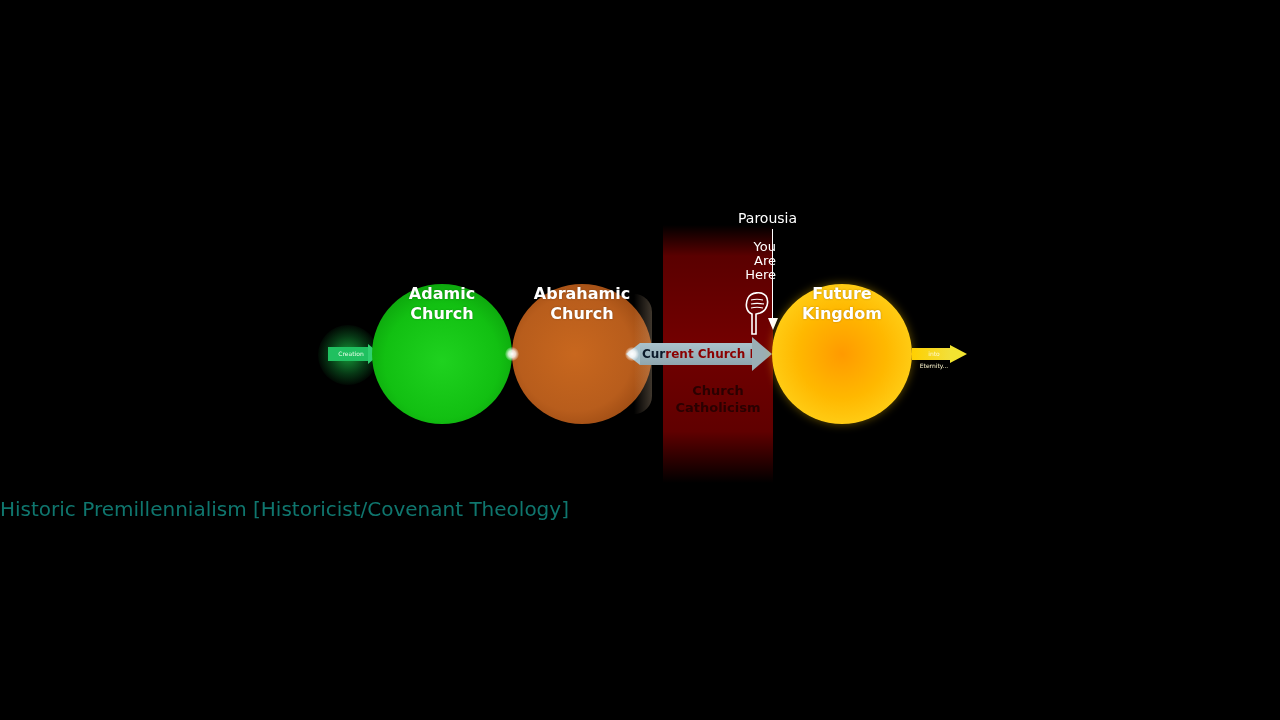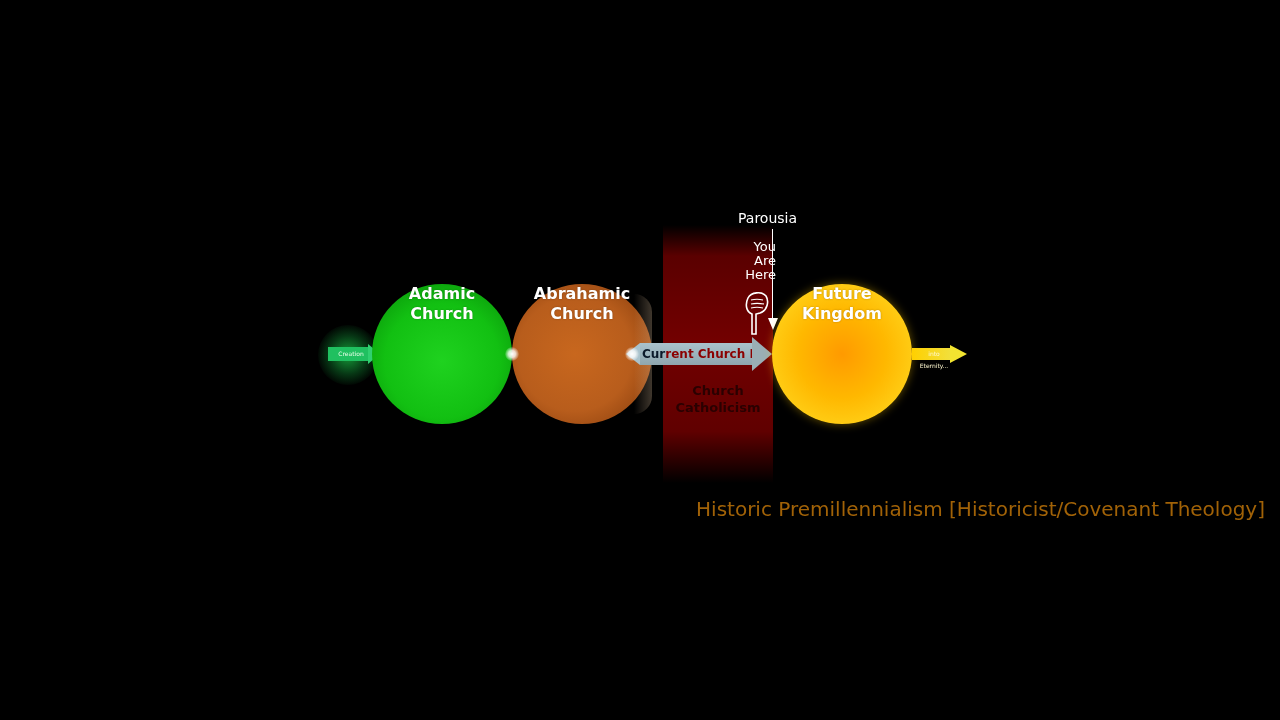--- a/index.html
+++ b/index.html
@@ -29,21 +29,21 @@
   .era-text .c1 { color:#0b1a2a; }
   .era-text .c2 { color:#8b0000; }
   .roman { left:663px; top:382px; width:110px; text-align:center; color:#2a0000; font-weight:bold; font-size:13px; line-height:17px; }
   .parousia { left:738px; top:210px; color:#fff; font-size:14px; }
   .p-line { left:772px; top:229px; width:1px; height:92px; background:#fff; }
   .p-head { left:768px; top:318px; width:0; height:0; border-left:5px solid transparent; border-right:5px solid transparent; border-top:12px solid #fff; }
   .here { left:738px; top:240px; width:38px; text-align:right; color:#fff; font-size:13px; line-height:14px; }
   .hand { left:742px; top:288px; }
   .eternity-body { left:912px; top:348px; width:38px; height:12px; background:linear-gradient(to right, #ffd000, #f0e040); color:#fff8d0; font-size:6px; line-height:12px; padding-left:3px; }
   .eternity-head { left:950px; top:345px; width:0; height:0; border-top:9px solid transparent; border-bottom:9px solid transparent; border-left:17px solid #f2e430; }
-  .caption { left:0; top:497px; width:1265px; text-align:right; color:#a16207; font-size:20px; }
+  .caption { left:0; top:497px; width:1265px; text-align:left; color:#0f766e; font-size:20px; }
 </style>
 </head>
 <body>
 
 <div class="abs band"></div>
 
 <div class="abs glow-green"></div>
 <div class="abs creation">Creation</div>
 <div class="abs creation-head"></div>
 

